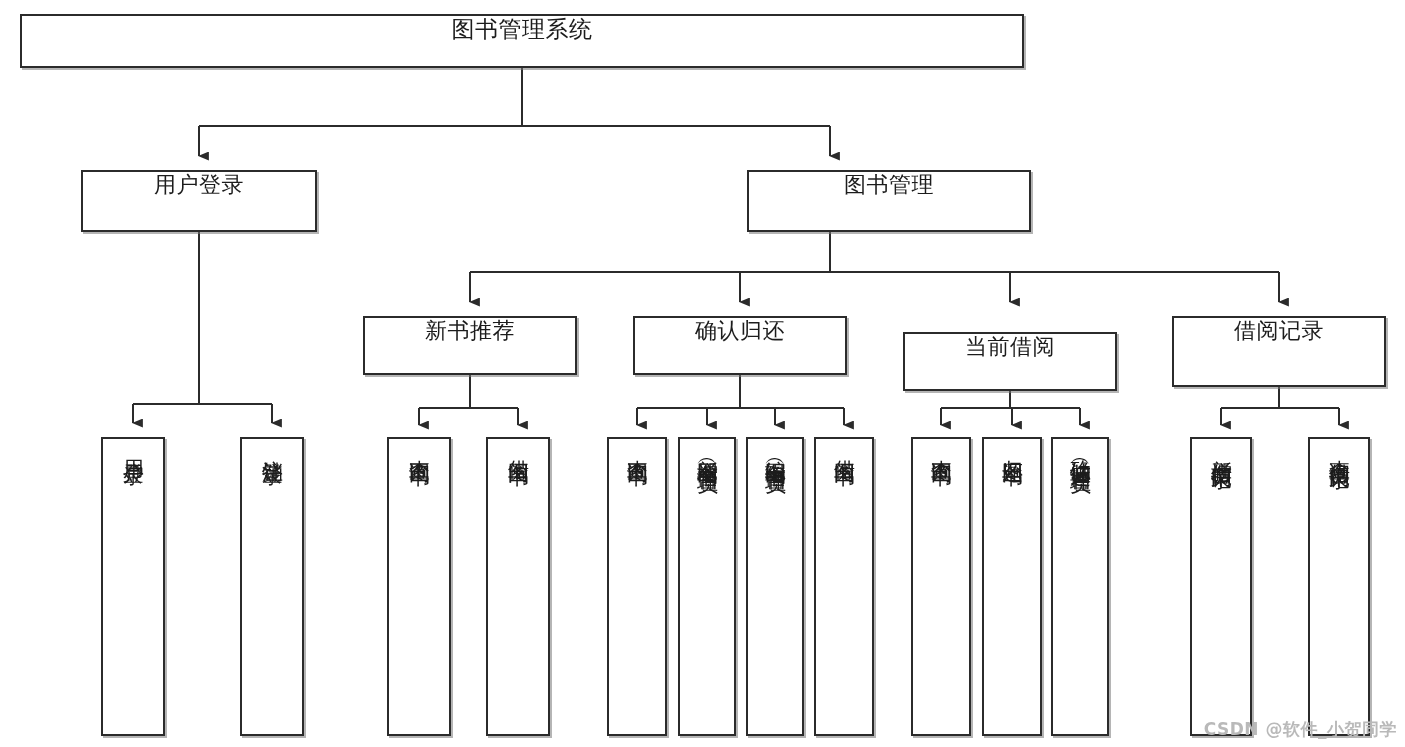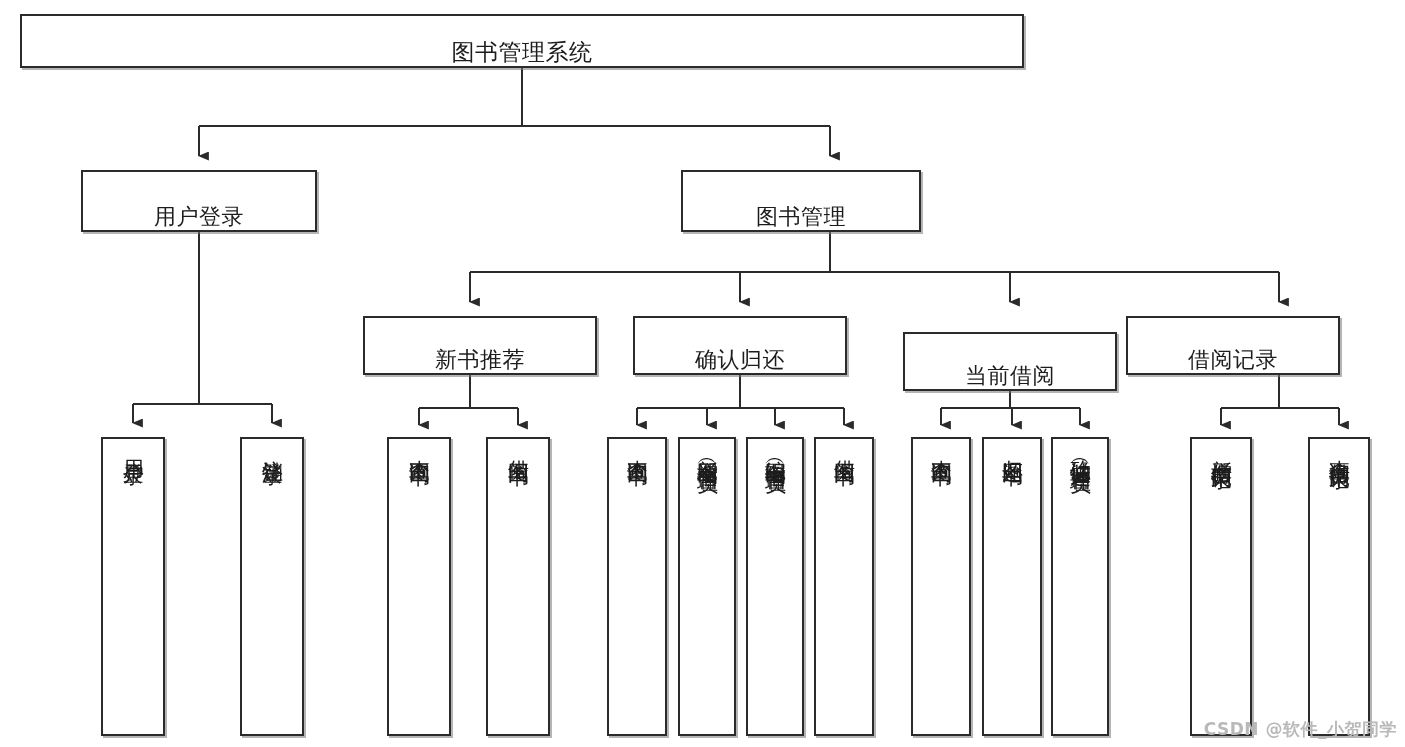--- a/index.html
+++ b/index.html
@@ -27,21 +27,21 @@
     height: 747px;
     pointer-events: none;
   }
   .node {
     position: absolute;
     box-sizing: border-box;
     background: #ffffff;
     border: 2px solid #2b2b2b;
     box-shadow: 2px 2px 0 rgba(120,120,120,0.55);
     display: flex;
-    align-items: flex-end;
+    align-items: flex-start;
     justify-content: center;
     overflow: hidden;
   }
   .node .label {
     color: #1c1c1c;
     line-height: 1.18;
     letter-spacing: 0.5px;
     white-space: nowrap;
     text-align: center;
   }
@@ -138,34 +138,34 @@
     </g>
   </svg>
 
   <div class="node horiz root" style="left: 20px; top: 14px; width: 1004px; height: 54px;">
     <span class="label">图书管理系统</span>
   </div>
 
   <div class="node horiz" style="left: 81px; top: 170px; width: 236px; height: 62px;">
     <span class="label">用户登录</span>
   </div>
-  <div class="node horiz" style="left: 681px; top: 170px; width: 240px; height: 62px;">
+  <div class="node horiz" style="left: 747px; top: 170px; width: 284px; height: 62px;">
     <span class="label">图书管理</span>
   </div>
 
-  <div class="node horiz" style="left: 363px; top: 316px; width: 234px; height: 59px;">
+  <div class="node horiz" style="left: 363px; top: 316px; width: 214px; height: 59px;">
     <span class="label">新书推荐</span>
   </div>
   <div class="node horiz" style="left: 633px; top: 316px; width: 214px; height: 59px;">
     <span class="label">确认归还</span>
   </div>
   <div class="node horiz" style="left: 903px; top: 332px; width: 214px; height: 59px;">
     <span class="label">当前借阅</span>
   </div>
-  <div class="node horiz" style="left: 1126px; top: 316px; width: 214px; height: 59px;">
+  <div class="node horiz" style="left: 1172px; top: 316px; width: 214px; height: 71px;">
     <span class="label">借阅记录</span>
   </div>
 
   <div class="node vert" style="left: 101px; top: 437px; width: 64px; height: 299px;">
     <span class="label">用户登录</span>
   </div>
   <div class="node vert" style="left: 240px; top: 437px; width: 64px; height: 299px;">
     <span class="label">注销登录</span>
   </div>
   <div class="node vert" style="left: 387px; top: 437px; width: 64px; height: 299px;">

